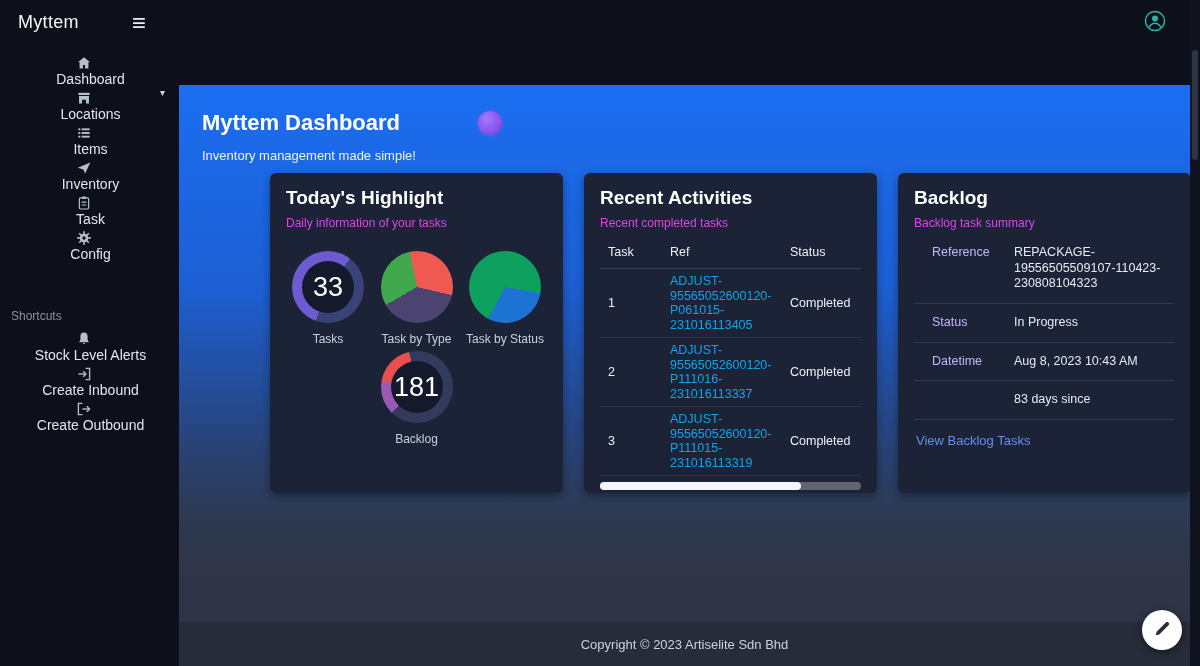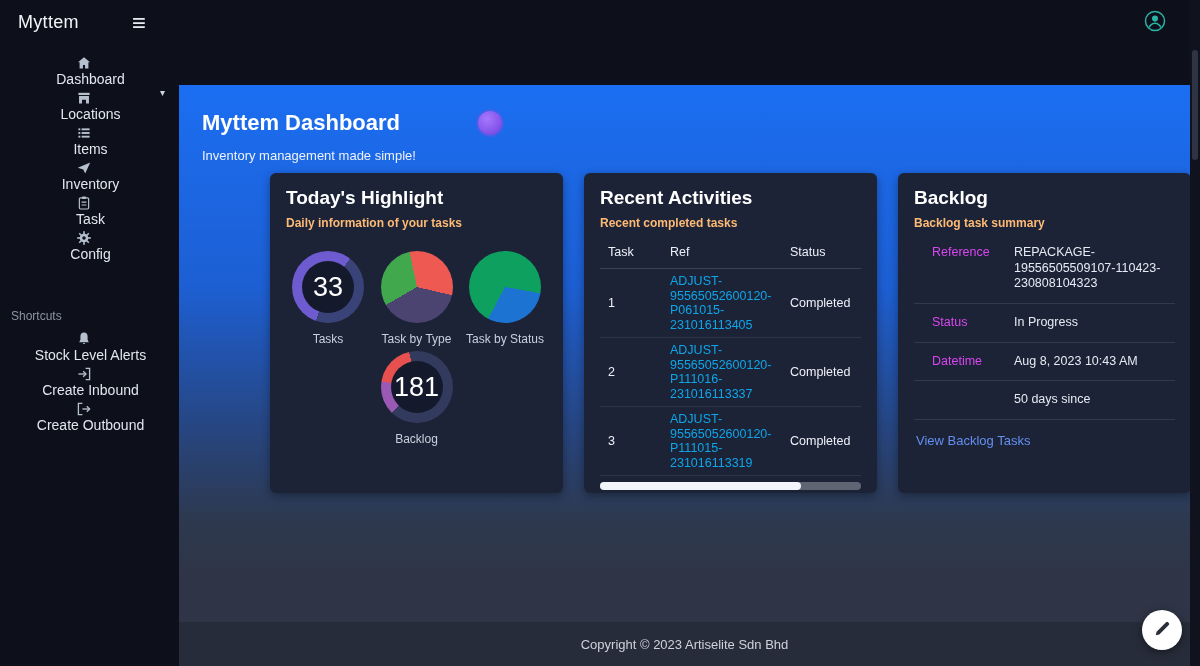--- a/index.html
+++ b/index.html
@@ -27,21 +27,21 @@
   .page-head { position:relative; padding:25px 0 0 23px; color:#fff; }
   .page-title { font-size:22px; font-weight:700; display:inline-block; }
   .head-badge { position:absolute; left:299px; top:26px; width:24px; height:24px; border-radius:50%;
     background:radial-gradient(circle at 38% 32%, #a678ff, #7040dc); box-shadow:0 0 0 2px rgba(130,80,230,.35); }
   .page-sub { margin-top:12px; font-size:13px; color:#eef2fa; }
 
   .cards { display:flex; gap:21px; margin:10px 0 0 45px;padding-left:46px; }
   .card { width:293px; height:320px; background:#1c2337; border-radius:6px; padding:14px 16px; color:#fff;
     box-shadow:0 3px 10px rgba(0,0,0,.35); overflow:hidden; }
   .card h2 { font-size:19px; font-weight:700; }
-  .card .sub { font-size:12px; color:#fdba74; margin-top:7px;font-weight:bold; }
+  .card .sub { font-size:12px; color:#d946ef; margin-top:7px; }
 
   
   .charts-row { display:flex; justify-content:space-between; margin-top:21px; }
   .chart-box { width:84px; text-align:center; }
   .pie { width:72px; height:72px; border-radius:50%; margin:0 auto; position:relative; background:#39407a; }
   .donut::before { content:""; position:absolute; inset:10px; background:#141a2c; border-radius:50%; }
   .donut .num { position:absolute; inset:0; display:flex; align-items:center; justify-content:center;
     font-size:27px; color:#fff; z-index:2; font-weight:400; }
   .chart-lbl { margin-top:9px; font-size:12px; color:#c9d0dd; }
   .charts-row2 { display:flex; justify-content:center; margin-top:5px; }
@@ -53,21 +53,21 @@
   .ra-table col.c-task { width:62px; } .ra-table col.c-ref { width:120px; }
   .ra-table td { padding:5px 4px 5px 8px; border-bottom:1px solid rgba(255,255,255,.08);
     vertical-align:middle; line-height:1.16; color:#eef1f7; }
   .ra-table td.ref a { color:#0ea5e9; text-decoration:none; word-break:break-word; }
   .h-scroll { margin-top:6px; height:8px; background:rgba(255,255,255,.3); border-radius:4px; position:relative; cursor:pointer; }
   .h-scroll .thumb { position:absolute; left:0; top:0; height:8px; width:77%; background:#f2f5fa; border-radius:4px; }
 
   
   .kv { margin-top:4px; font-size:12.5px; }
   .kv-row { display:flex; padding:11px 0 11px 18px; border-bottom:1px solid rgba(255,255,255,.1); }
-  .kv-label { width:82px; color:#d946ef; flex-shrink:0; }
+  .kv-label { width:82px; color:#c4b5fd; flex-shrink:0; }
   .kv-value { flex:1; color:#e6eaf2; word-break:break-word; line-height:1.25; }
   .view-link { display:inline-block; margin-top:13px; margin-left:2px; color:#6390f0; font-size:13px; text-decoration:none; cursor:pointer; }
 
   
   .footer { position:absolute; left:179px; bottom:0; width:1011px; height:44px; background:#272c3a;
     color:#cdd2dc; font-size:13px; display:flex; align-items:center; justify-content:center; }
 
   
   .fab { position:absolute; right:18px; bottom:16px; width:40px; height:40px; border-radius:50%;
     background:#fff; border:none; box-shadow:0 2px 8px rgba(0,0,0,.45); cursor:pointer; z-index:12;
@@ -284,21 +284,21 @@
           <div class="kv-row">
             <div class="kv-label">Status</div>
             <div class="kv-value">In Progress</div>
           </div>
           <div class="kv-row">
             <div class="kv-label">Datetime</div>
             <div class="kv-value">Aug 8, 2023 10:43 AM</div>
           </div>
           <div class="kv-row">
             <div class="kv-label"></div>
-            <div class="kv-value">50 days since</div>
+            <div class="kv-value">83 days since</div>
           </div>
         </div>
         <a href="#" class="view-link">View Backlog Tasks</a>
       </section>
 
     </div>
   </main>
 
   <footer class="footer">
     <span>Copyright © 2023 Artiselite Sdn Bhd</span>

